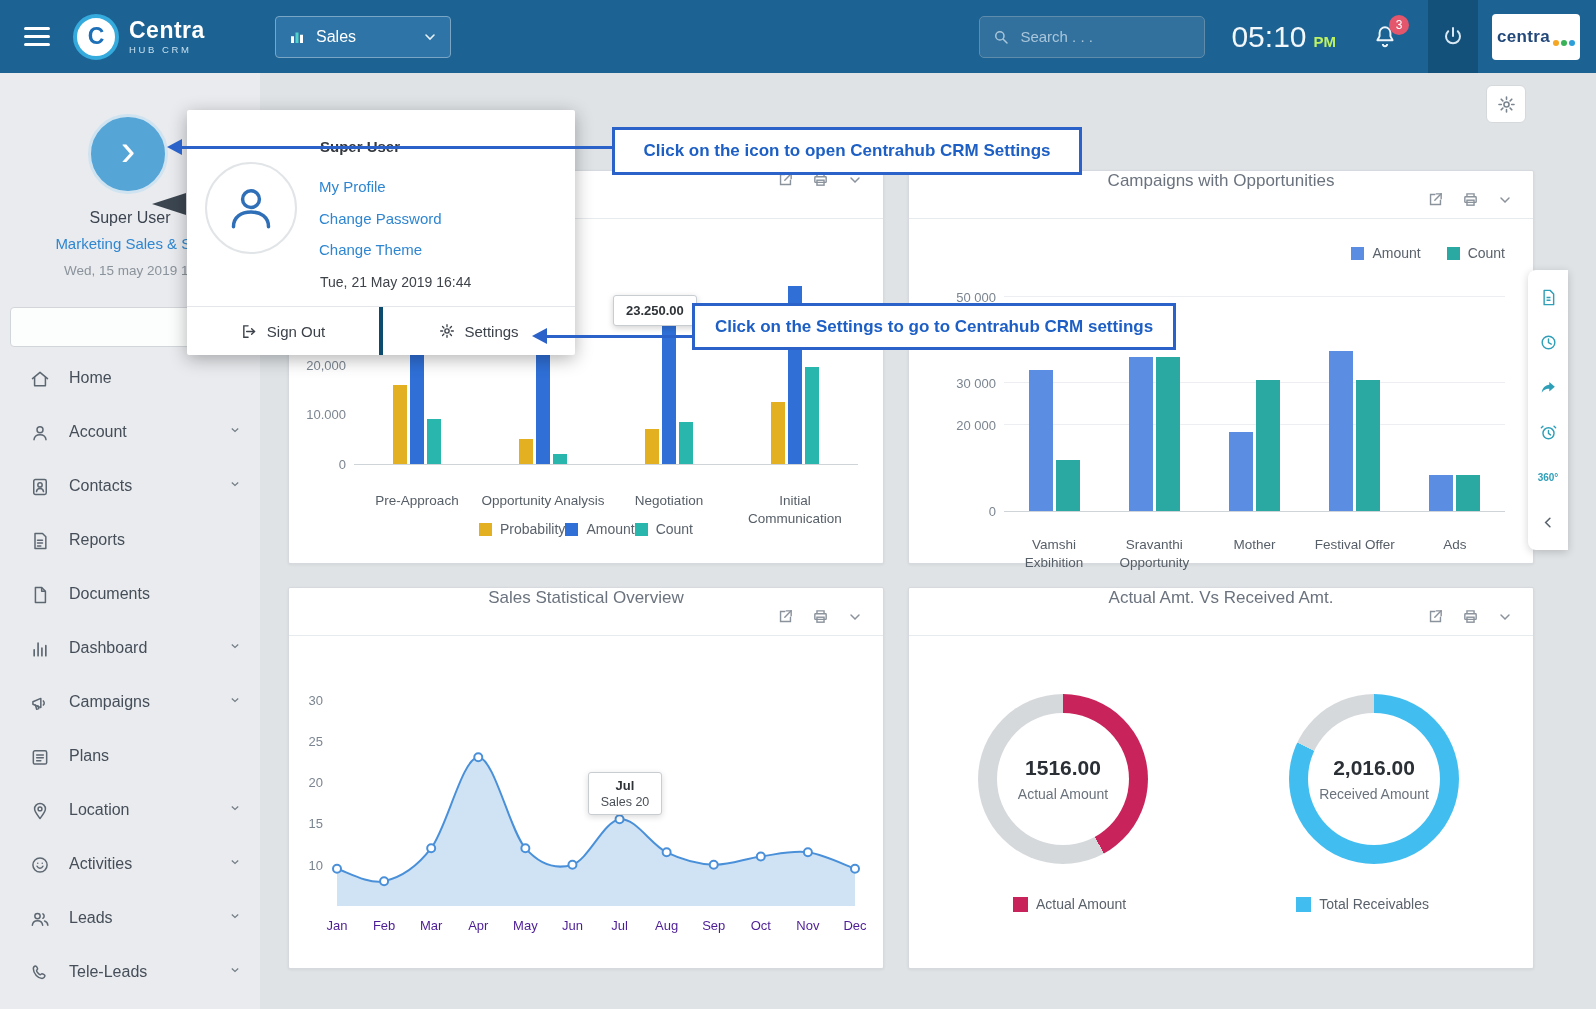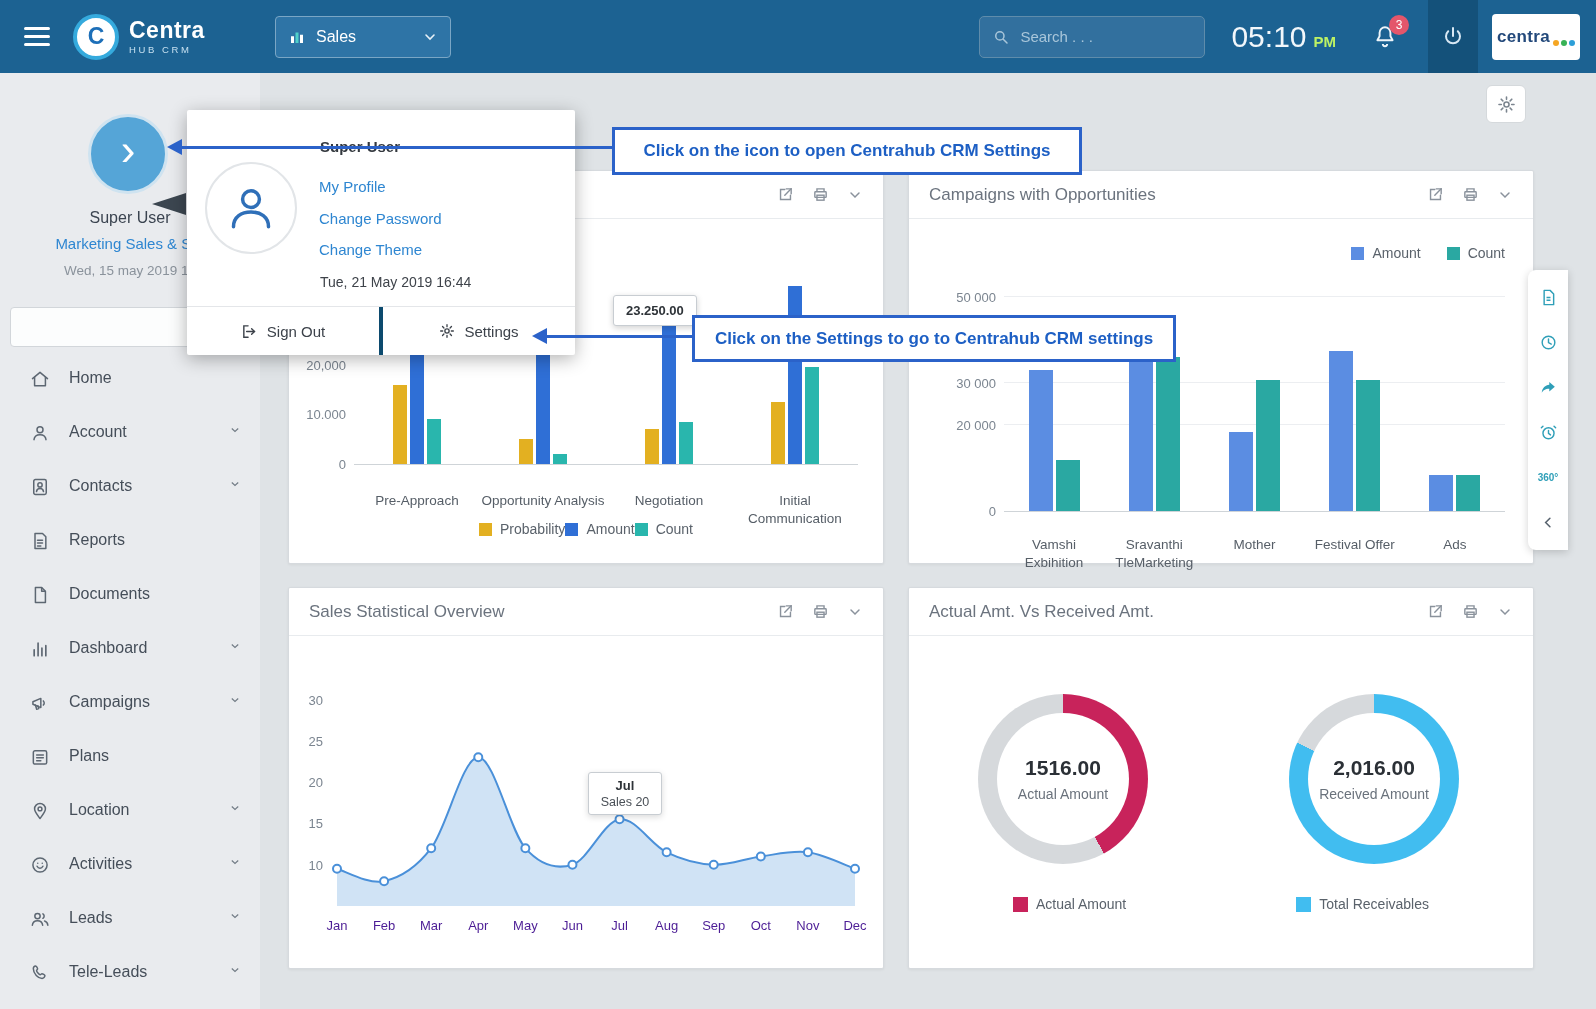--- a/index.html
+++ b/index.html
@@ -53,21 +53,21 @@
   .nav-ic{width:22px;display:flex;color:#5d6772;}
   .nav-label{margin-left:17px;font-size:16px;}
   .nav-chev{margin-left:auto;color:#717b85;display:flex;}
 
   
   .card{position:absolute;background:#fff;border:1px solid #d6dade;border-radius:2px;box-shadow:0 1px 3px rgba(0,0,0,.06);z-index:1;}
   #card1{left:288px;top:170px;width:594px;height:392px;}
   #card2{left:908px;top:170px;width:624px;height:392px;}
   #card3{left:288px;top:587px;width:594px;height:380px;}
   #card4{left:908px;top:587px;width:624px;height:380px;}
-  .card-head{height:48px;border-bottom:1px solid #e8ebee;display:flex;align-items:center;padding:12px 20px;box-sizing:border-box;}
+  .card-head{height:48px;border-bottom:1px solid #e8ebee;display:flex;align-items:center;padding:0 20px;box-sizing:border-box;flex-direction:column;}
   .card-title{font-size:17px;color:#6b737e;}
   .card-actions{margin-left:auto;display:flex;gap:18px;color:#8a929c;align-items:center;}
   .icon-btn{cursor:pointer;display:flex;}
 
   .plot{position:absolute;border-bottom:1px solid #cfd4d8;}
   #plot1{left:65px;right:25px;top:70px;height:223px;}
   #plot2{left:95px;right:28px;top:126px;height:214px;}
   .ytick{position:absolute;left:-62px;width:54px;text-align:right;font-size:13px;color:#7b8590;transform:translateY(50%);}
   .gridline{position:absolute;left:0;right:0;height:1px;background:#eceef1;}
   .bar-row{position:absolute;inset:0;display:flex;justify-content:space-around;align-items:flex-end;z-index:1;}
@@ -123,21 +123,21 @@
   .pu-footer{position:absolute;left:0;right:0;bottom:0;height:48px;border-top:1px solid #e4e6e9;display:flex;}
   .pu-btn{flex:1;display:flex;align-items:center;justify-content:center;gap:9px;font-size:15px;color:#3c424a;cursor:pointer;}
   .pu-btn:first-child{border-right:4px solid #0c4a6e;}
   .popup-pointer{position:absolute;left:152px;top:193px;width:0;height:0;border-right:34px solid #3c4650;
                  border-top:11px solid transparent;border-bottom:11px solid transparent;z-index:5;}
 
   
   .callout{position:absolute;background:#fff;border:3px solid #2b62c9;display:flex;align-items:center;justify-content:center;
            font-size:17px;font-weight:bold;color:#1d5fc4;z-index:8;box-sizing:border-box;}
   #callout1{left:612px;top:127px;width:470px;height:48px;}
-  #callout2{left:692px;top:315px;width:484px;height:47px;}
+  #callout2{left:692px;top:303px;width:484px;height:47px;}
   .arrow-line{position:absolute;height:3px;background:#2b62c9;z-index:8;}
   #arrow1{left:181px;top:146px;width:431px;}
   #arrow2{left:546px;top:335px;width:146px;}
   .arrow-head{position:absolute;width:0;height:0;border-top:8px solid transparent;border-bottom:8px solid transparent;
               border-right:15px solid #2b62c9;z-index:8;}
   #ah1{left:167px;top:139px;} #ah2{left:532px;top:328px;}
 </style>
 </head>
 <body>
 
@@ -519,21 +519,21 @@
             <div class="bar" style="height: 61%; background: rgb(42, 168, 162); width: 24px;"></div>
           </div>
           <div class="bar-group">
             <div class="bar" style="height: 17%; background: rgb(91, 141, 226); width: 24px;"></div>
             <div class="bar" style="height: 17%; background: rgb(42, 168, 162); width: 24px;"></div>
           </div>
         </div>
       </div>
     <div class="cats" id="cats2">
         <div class="cat">Vamshi Exbihition</div>
-        <div class="cat">Sravanthi TleMarketing</div>
+        <div class="cat">Sravanthi Opportunity</div>
         <div class="cat">Mother</div>
         <div class="cat">Festival Offer</div>
         <div class="cat">Ads</div>
       </div>
   </section>
 
   <section class="card" id="card3">
     <div class="card-head">
       <div class="card-title">Sales Statistical Overview</div>
       <div class="card-actions">

